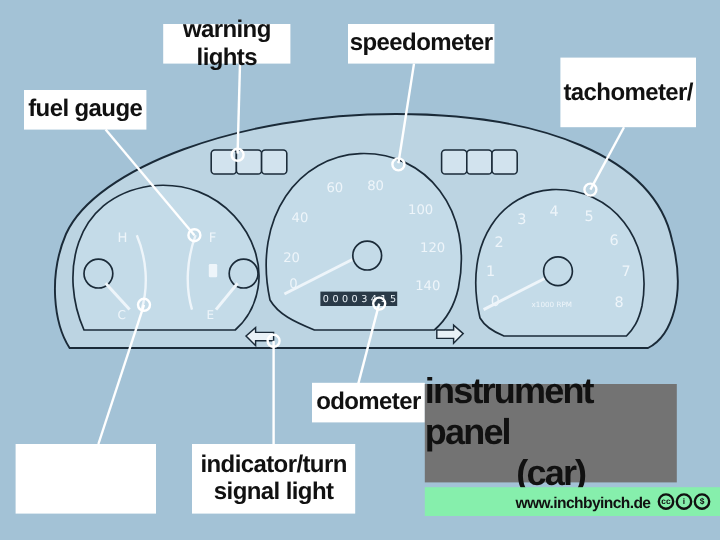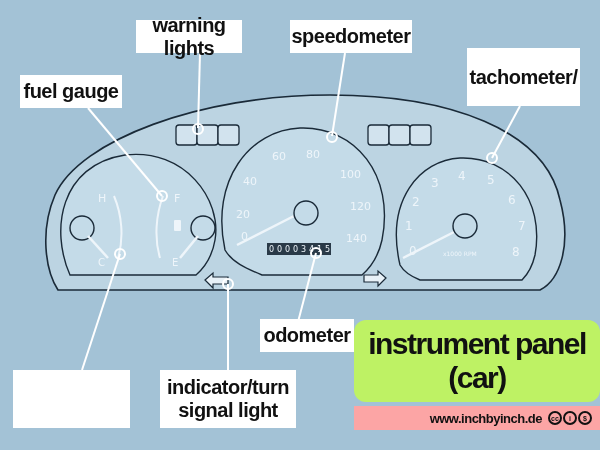--- a/index.html
+++ b/index.html
@@ -1,22 +1,22 @@
 <!DOCTYPE html>
 <html><head>
 <meta charset="utf-8">
 <style>
   html,body{margin:0;padding:0;}
   body{width:600px;height:450px;background:#a3c2d6;position:relative;overflow:hidden;font-family:"Liberation Sans",sans-serif;}
   svg.art{position:absolute;left:0;top:0;width:600px;height:450px;}
   .lbl{position:absolute;background:#fff;color:#111;font-family:"Liberation Sans",sans-serif;font-weight:bold;font-stretch:condensed;text-align:center;line-height:1.15;letter-spacing:-0.5px;display:flex;align-items:center;justify-content:center;}
   .lbl span{display:block;}
-  .title-box{position:absolute;left:354px;top:320px;width:246px;height:82px;background:#bef264;display:flex;flex-direction:column;align-items:center;justify-content:center;border-radius:12px;}
+  .title-box{position:absolute;left:354px;top:320px;width:210px;height:82px;background:#737373;display:flex;flex-direction:column;align-items:center;justify-content:center;}
   .title-box span{font-family:"Liberation Sans",sans-serif;font-weight:bold;font-size:30px;line-height:34px;letter-spacing:-1.5px;color:#111;}
-  .credit{position:absolute;left:354px;top:406px;width:246px;height:24px;background:#fca5a5;display:flex;align-items:center;justify-content:flex-end;padding-right:8px;box-sizing:border-box;gap:6px;}
+  .credit{position:absolute;left:354px;top:406px;width:246px;height:24px;background:#86efac;display:flex;align-items:center;justify-content:flex-end;padding-right:8px;box-sizing:border-box;gap:6px;}
   .credit .url{font-family:"Liberation Sans",sans-serif;font-weight:bold;font-size:13px;letter-spacing:-0.5px;color:#111;}
   .cc{display:inline-flex;gap:1px;}
   .cc span{width:14px;height:14px;border:2px solid #111;border-radius:50%;box-sizing:border-box;font-size:7px;font-weight:bold;display:inline-flex;align-items:center;justify-content:center;color:#111;}
   .num{font-family:"DejaVu Sans",sans-serif;fill:#eef5fa;}
 </style>
 </head>
 <body>
 
 <svg class="art" viewBox="0 0 600 450" xmlns="http://www.w3.org/2000/svg">
 

